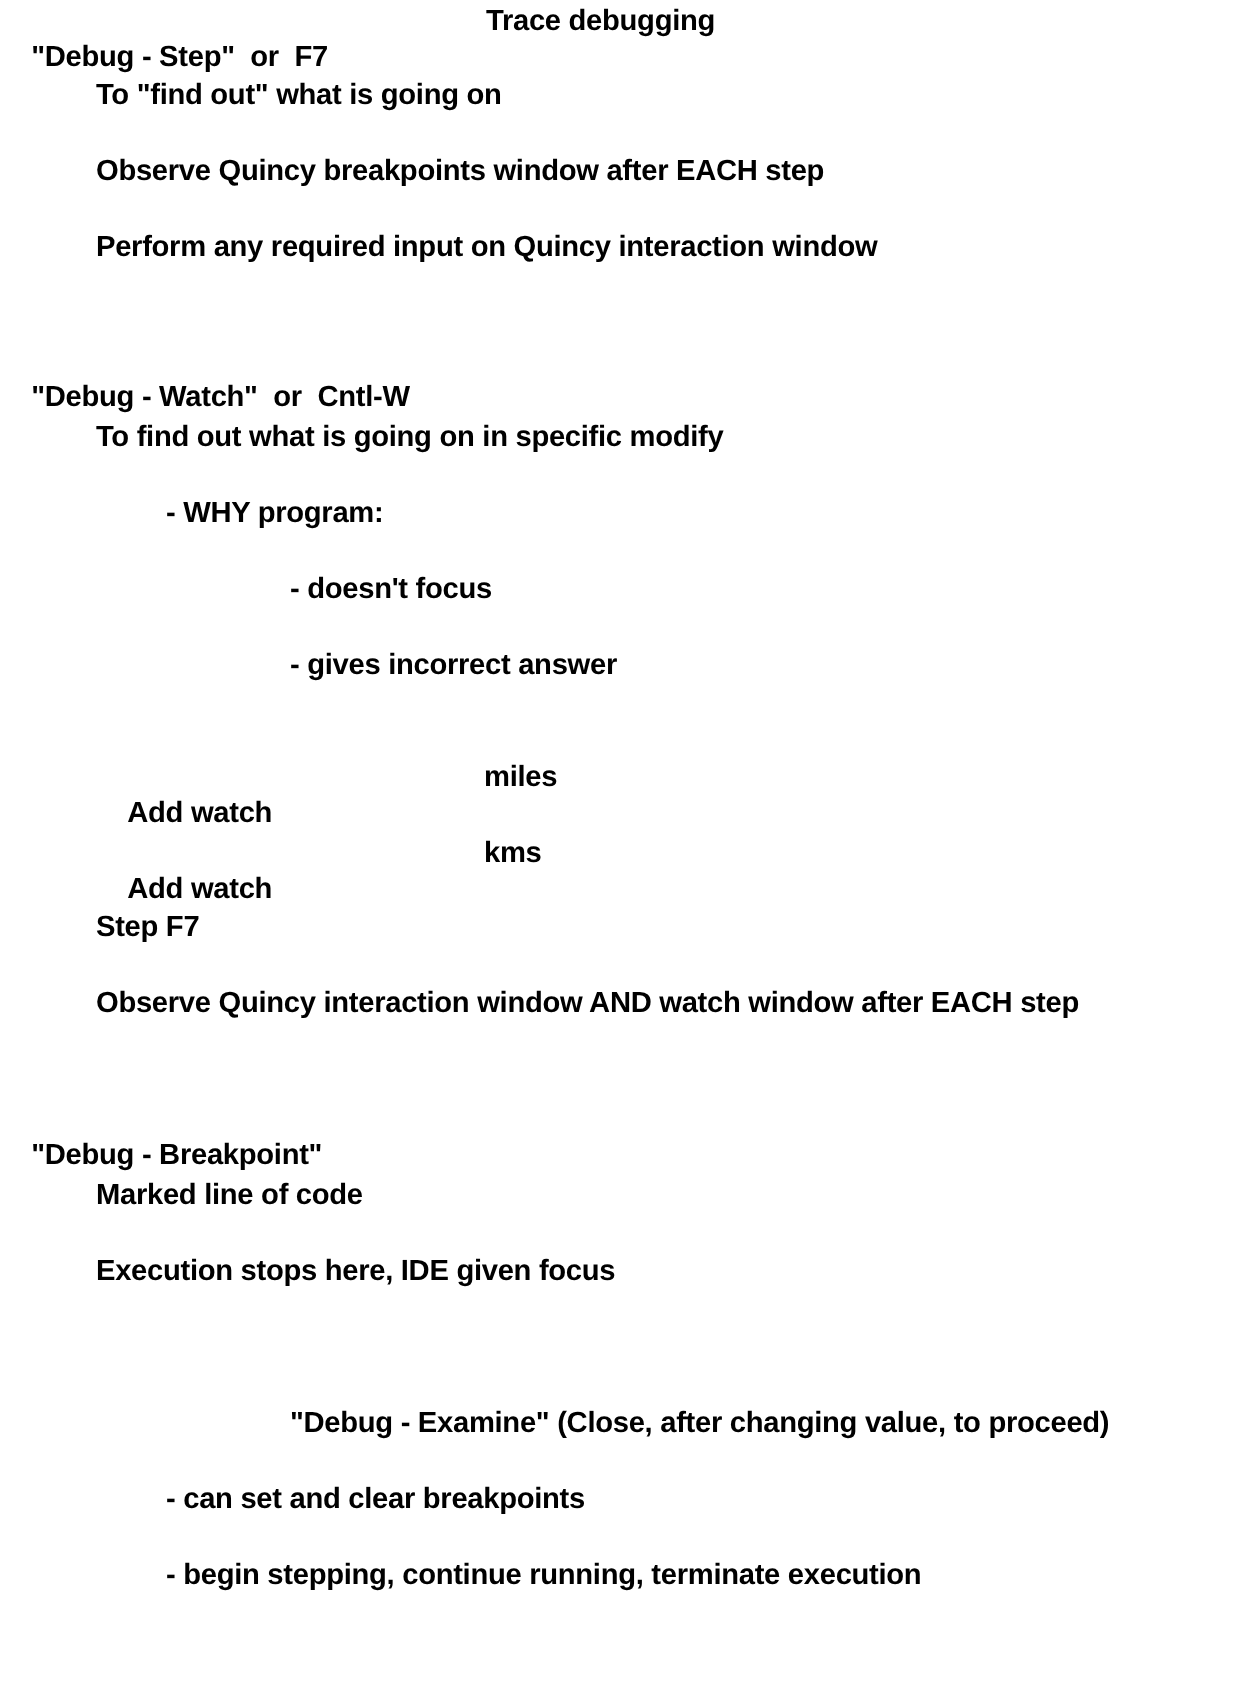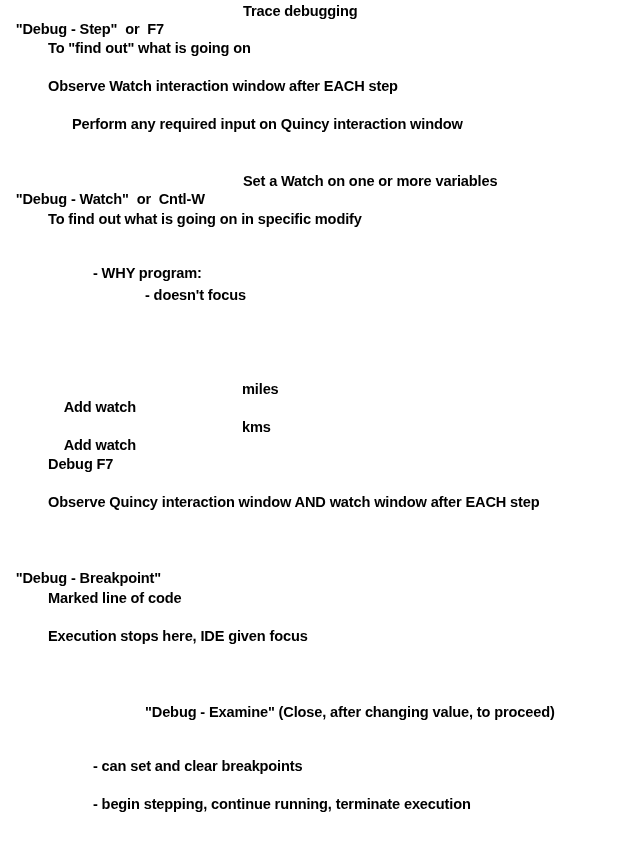--- a/index.html
+++ b/index.html
@@ -31,60 +31,60 @@
     letter-spacing: -0.15px;
     color: #000000;
   }
   .seg {
     display: inline-block;
     white-space: pre;
   }
   
   .lv0 { left: 0px; }
   .lv1 { left: 48px; }
-  .lv2 { left: 93px; margin-top: 16px; }
+  .lv2 { left: 83px; }
   .lv3 { left: 145px; }
   
   .col-tab  { position: absolute; left: 243px; top: 0; }
   .col-val  { position: absolute; left: 194px; top: 0; }
 </style>
 </head>
 <body>
 
 <div id="slide">
 
   <div class="line lv0" style="top:2px;">
     <span class="seg">"Debug - Step"  or  F7</span>
     <span class="seg col-tab">Trace debugging</span>
   </div>
 
   <div class="line lv1" style="top:39px;">To "find out" what is going on</div>
-  <div class="line lv1" style="top:77px;">Observe Watch interaction window after EACH step</div>
-  <div class="line lv1" style="top:115px;margin-left:24px;">Perform any required input on Quincy interaction window</div>
+  <div class="line lv1" style="top:77px;">Observe Quincy breakpoints window after EACH step</div>
+  <div class="line lv1" style="top:115px;">Perform any required input on Quincy interaction window</div>
 
   <div class="line lv0" style="top:172px;">
     <span class="seg">"Debug - Watch"  or  Cntl-W</span>
-    <span class="seg col-tab">Set a Watch on one or more variables</span>
   </div>
 
   <div class="line lv1" style="top:210px;">To find out what is going on in specific modify</div>
   <div class="line lv2" style="top:248px;">- WHY program:</div>
   <div class="line lv3" style="top:286px;">- doesn't focus</div>
+  <div class="line lv3" style="top:324px;">- gives incorrect answer</div>
 
   <div class="line lv1" style="top:380px;">
     <span class="seg">Add watch</span>
     <span class="seg col-val">miles</span>
   </div>
 
   <div class="line lv1" style="top:418px;">
     <span class="seg">Add watch</span>
     <span class="seg col-val">kms</span>
   </div>
 
-  <div class="line lv1" style="top:455px;">Debug F7</div>
+  <div class="line lv1" style="top:455px;">Step F7</div>
   <div class="line lv1" style="top:493px;">Observe Quincy interaction window AND watch window after EACH step</div>
 
   <div class="line lv0" style="top:551px;">
     <span class="seg">"Debug - Breakpoint"</span>
   </div>
 
   <div class="line lv1" style="top:589px;">Marked line of code</div>
   <div class="line lv1" style="top:627px;">Execution stops here, IDE given focus</div>
   <div class="line lv3" style="top:703px;">"Debug - Examine" (Close, after changing value, to proceed)</div>
   <div class="line lv2" style="top:741px;text-align:right;">- can set and clear breakpoints</div>

